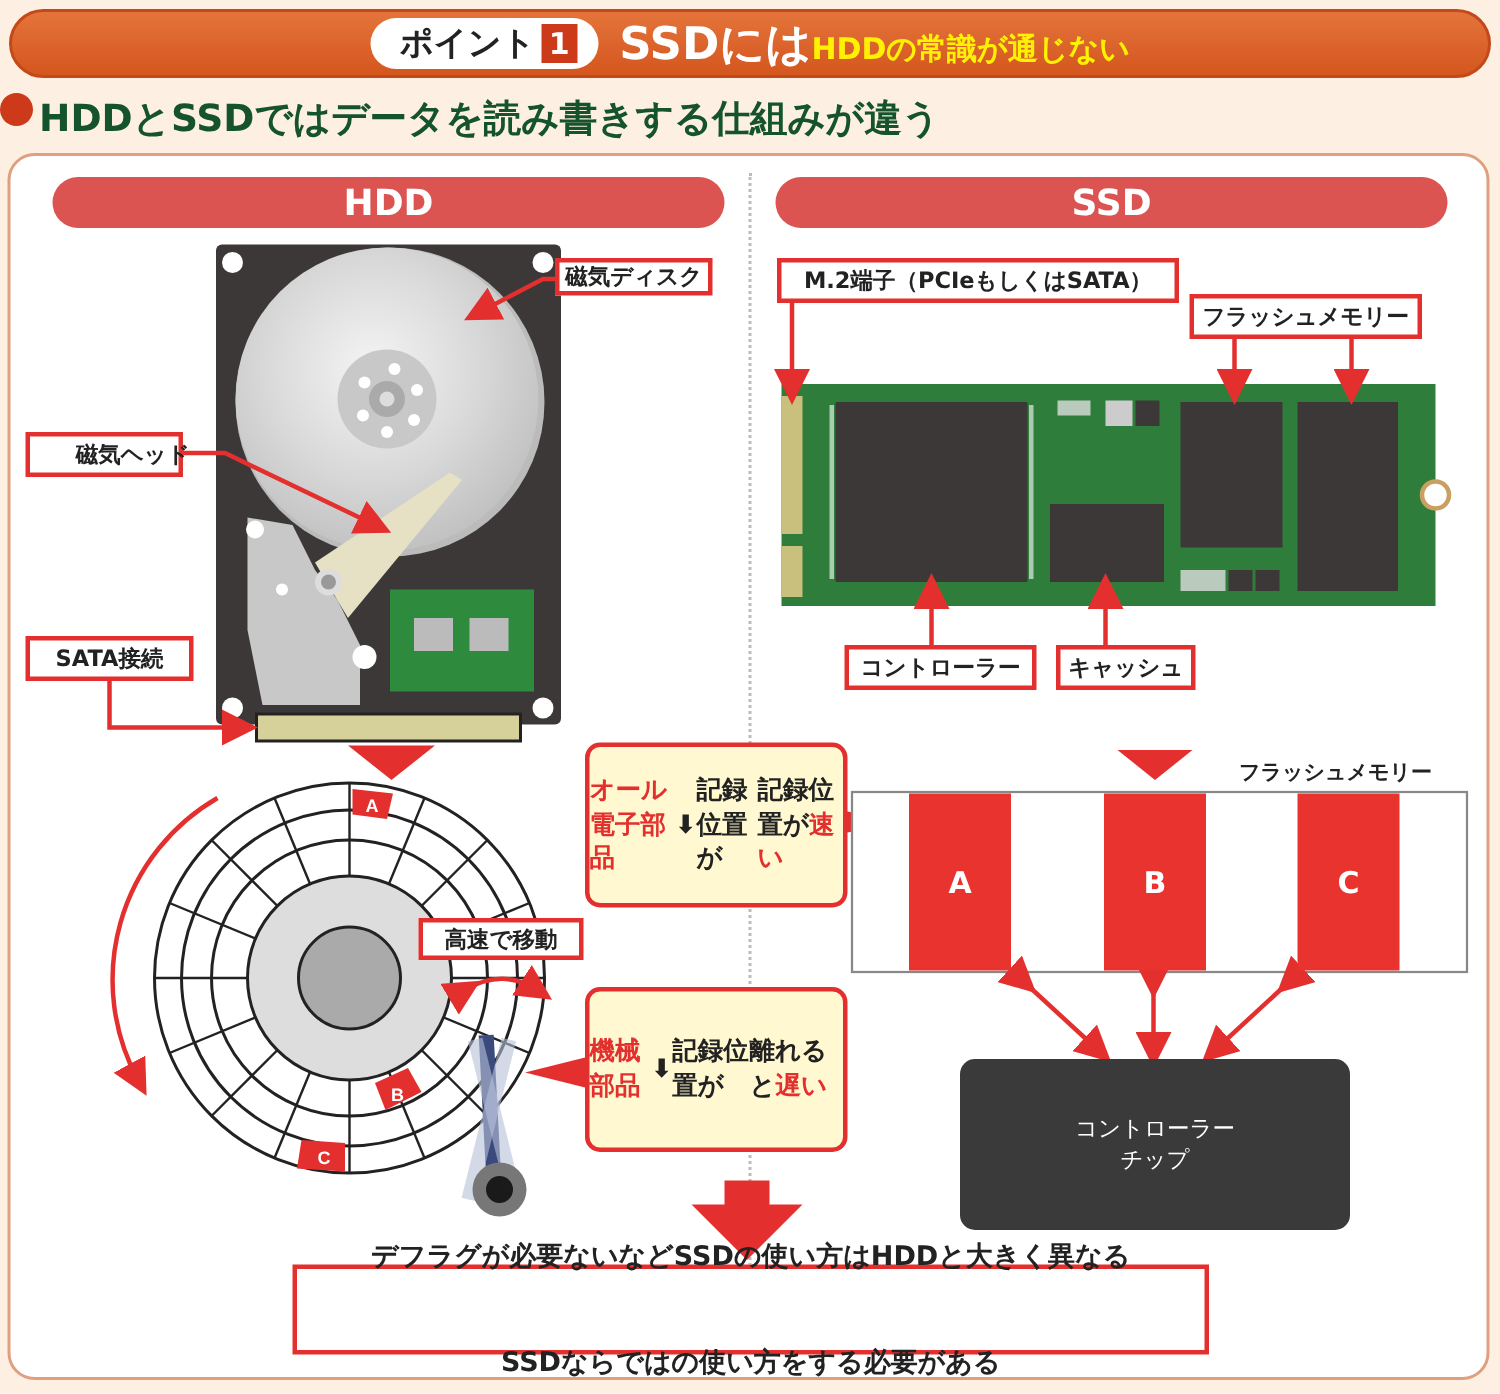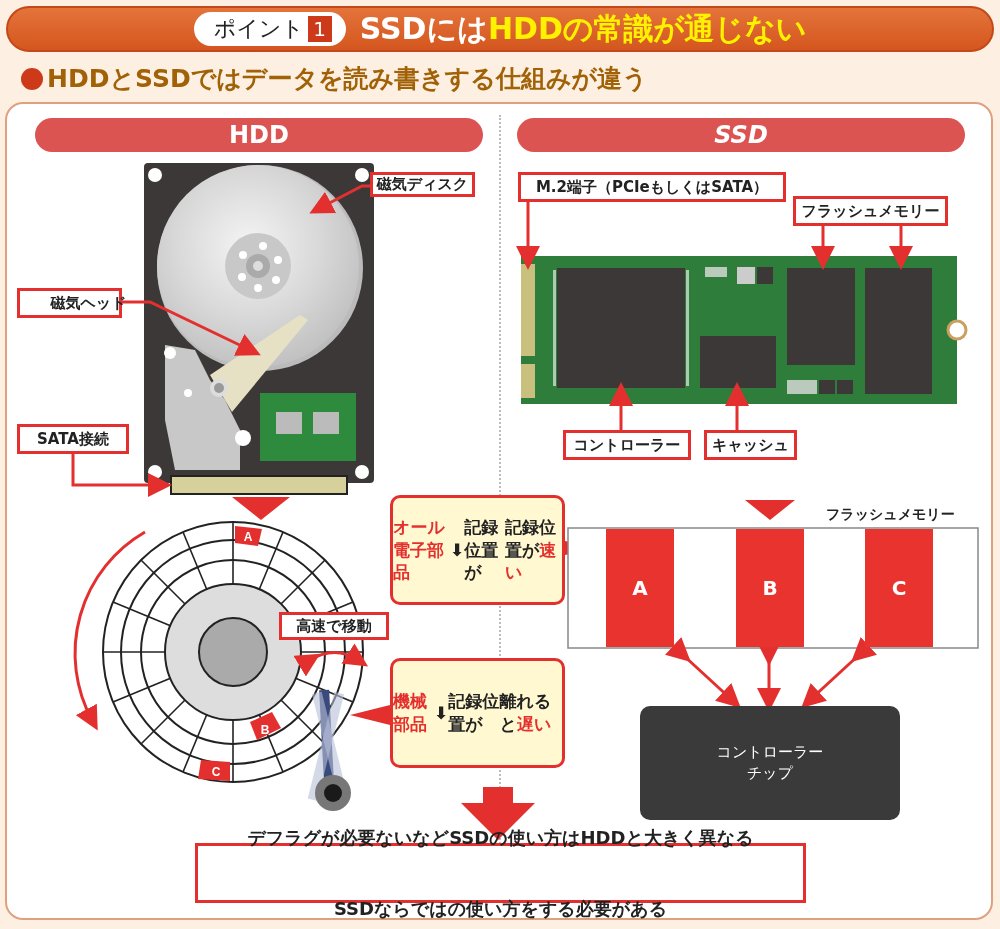--- a/index.html
+++ b/index.html
@@ -15,31 +15,31 @@
     left: 6px; top: 6px; width: 988px; height: 46px;
     background: linear-gradient(#e4743a, #d4561f);
     border: 2px solid #c4491a;
     border-radius: 24px;
     display: flex; align-items: center; justify-content: center;
     gap: 14px;
   }
   .point-badge {
     background: #fff; border-radius: 18px; height: 34px; padding: 0 14px 0 20px;
     display: flex; align-items: center; gap: 4px;
-    font-weight: normal; font-size: 22px; color: #222;
+    font-weight: bold; font-size: 22px; color: #222;
   }
   .point-num {
     background: #cc3a1a; color: #fff; font-size: 20px; width: 24px; height: 26px;
     display: flex; align-items: center; justify-content: center;
   }
   .title-text { font-size: 30px; font-weight: bold; color: #fff; }
-  .title-hl { font-size: 30px; font-weight: bold; color: #fff200; }
+  .title-hl { font-size: 20px; font-weight: bold; color: #fff200; }
   .subtitle {
-    left: 21px; top: 62px; font-size: 25px; font-weight: bold; color: #a16207;
-    display: flex; align-items: center; gap: 4px;
+    left: 0; top: 62px; font-size: 25px; font-weight: bold; color: #14532d;
+    display: flex; gap: 4px;
   }
   .bullet { width: 22px; height: 22px; border-radius: 50%; background: #cc3a1a; display: inline-block; }
   .panel {
     left: 5px; top: 102px; width: 988px; height: 818px;
     background: #fff; border: 2px solid #e0a080; border-radius: 18px;
   }
   .divider {
     left: 499px; top: 115px; height: 740px; border-left: 2px dotted #bbb;
   }
   .section-pill {
@@ -89,21 +89,21 @@
 
 <div class="abs subtitle">
   <span class="bullet"></span>
   <span>HDDとSSDではデータを読み書きする仕組みが違う</span>
 </div>
 
 <div class="abs panel"></div>
 <div class="abs divider"></div>
 
 <div class="abs section-pill" style="left:35px; top:118px; width:448px;">HDD</div>
-<div class="abs section-pill" style="left:517px; top:118px; width:448px;font-style:italic;">SSD</div>
+<div class="abs section-pill" style="left:517px; top:118px; width:448px;">SSD</div>
 
 <svg width="1000" height="929">
   <defs>
     <radialGradient id="platter" cx="45%" cy="40%" r="60%">
       <stop offset="0%" stop-color="#f4f4f4"></stop>
       <stop offset="60%" stop-color="#d8d8d8"></stop>
       <stop offset="100%" stop-color="#c2c2c2"></stop>
     </radialGradient>
     <marker id="ah" markerWidth="8" markerHeight="8" refX="4" refY="4" orient="auto">
       <path d="M0,0 L8,4 L0,8 Z" fill="#e3302f"></path>

